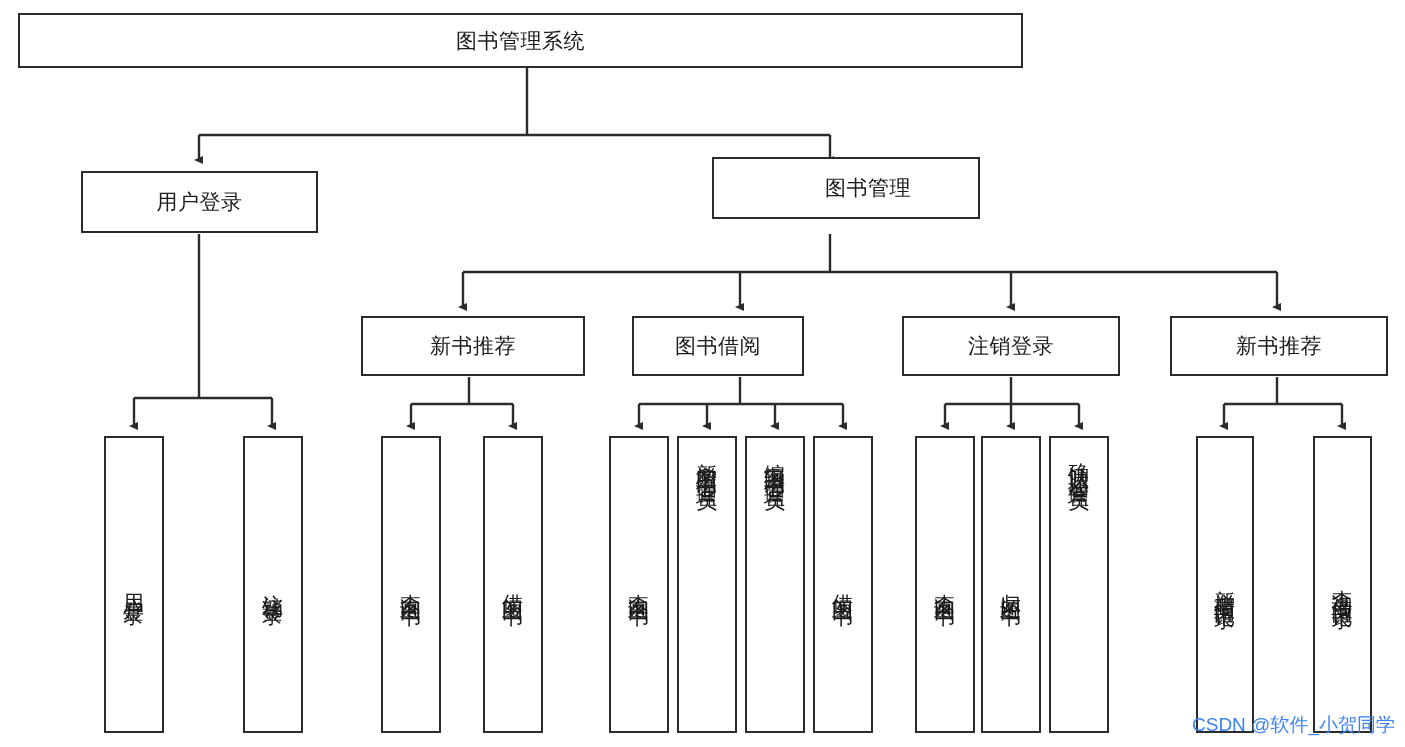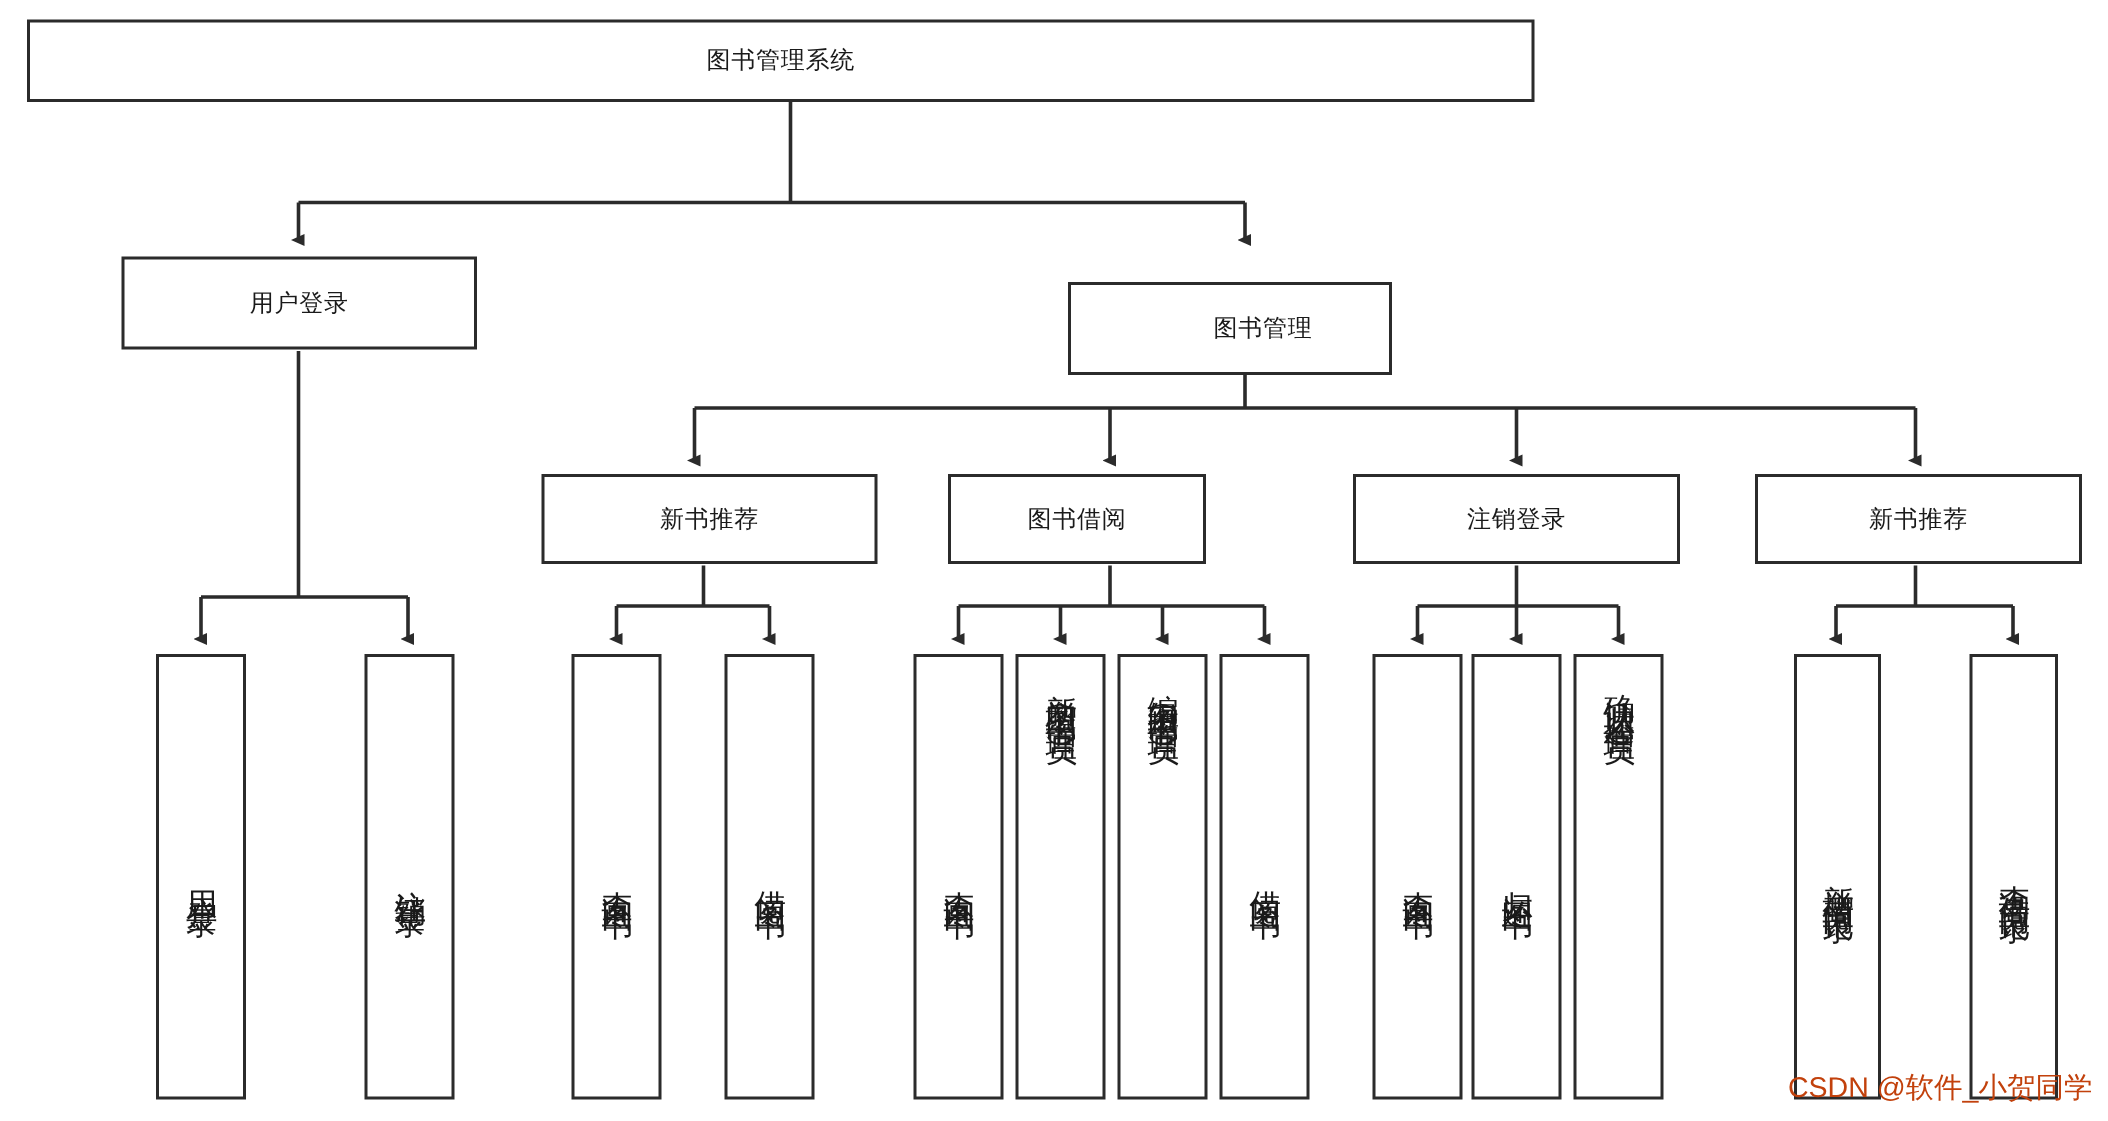--- a/index.html
+++ b/index.html
@@ -28,21 +28,21 @@
     background: #ffffff;
     border: 2px solid #2b2b2b;
     display: flex;
     align-items: center;
     justify-content: center;
     color: #1a1a1a;
   }
   .node.level-root,
   .node.level-2,
   .node.level-3 {
-    font-size: 16px;
+    font-size: 21px;
     letter-spacing: 0.5px;
   }
   .node.leaf {
     font-size: 21px;
     align-items: flex-start;
     padding-top: 8px;
   }
   .node.leaf .vtext {
     writing-mode: vertical-rl;
     text-orientation: upright;
@@ -56,21 +56,21 @@
   }
   .node.leaf.center {
     align-items: center;
     padding-top: 0;
   }
   .watermark {
     position: absolute;
     left: 1192px;
     top: 712px;
     font-size: 19px;
-    color: #c2410c;
+    color: #3b82f6;
     white-space: nowrap;
     pointer-events: none;
   }
 </style>
 </head>
 <body>
 
 <div id="canvas">
 
   <svg class="wires" viewBox="0 0 1405 747" xmlns="http://www.w3.org/2000/svg">
@@ -123,21 +123,21 @@
     </g>
   </svg>
 
   <div class="node level-root" style="left:18px; top:13px; width:1005px; height:55px;">
     <span>图书管理系统</span>
   </div>
 
   <div class="node level-2" style="left:81px; top:171px; width:237px; height:62px;">
     <span>用户登录</span>
   </div>
-  <div class="node level-2" style="left:712px; top:188px; width:216px; height:62px;padding-left:44px;">
+  <div class="node level-2" style="left:712px; top:157px; width:268px; height:62px;padding-left:44px;">
     <span>图书管理</span>
   </div>
 
   <div class="node level-3" style="left:361px; top:316px; width:224px; height:60px;">
     <span>新书推荐</span>
   </div>
   <div class="node level-3" style="left:632px; top:316px; width:172px; height:60px;">
     <span>图书借阅</span>
   </div>
   <div class="node level-3" style="left:902px; top:316px; width:218px; height:60px;">

